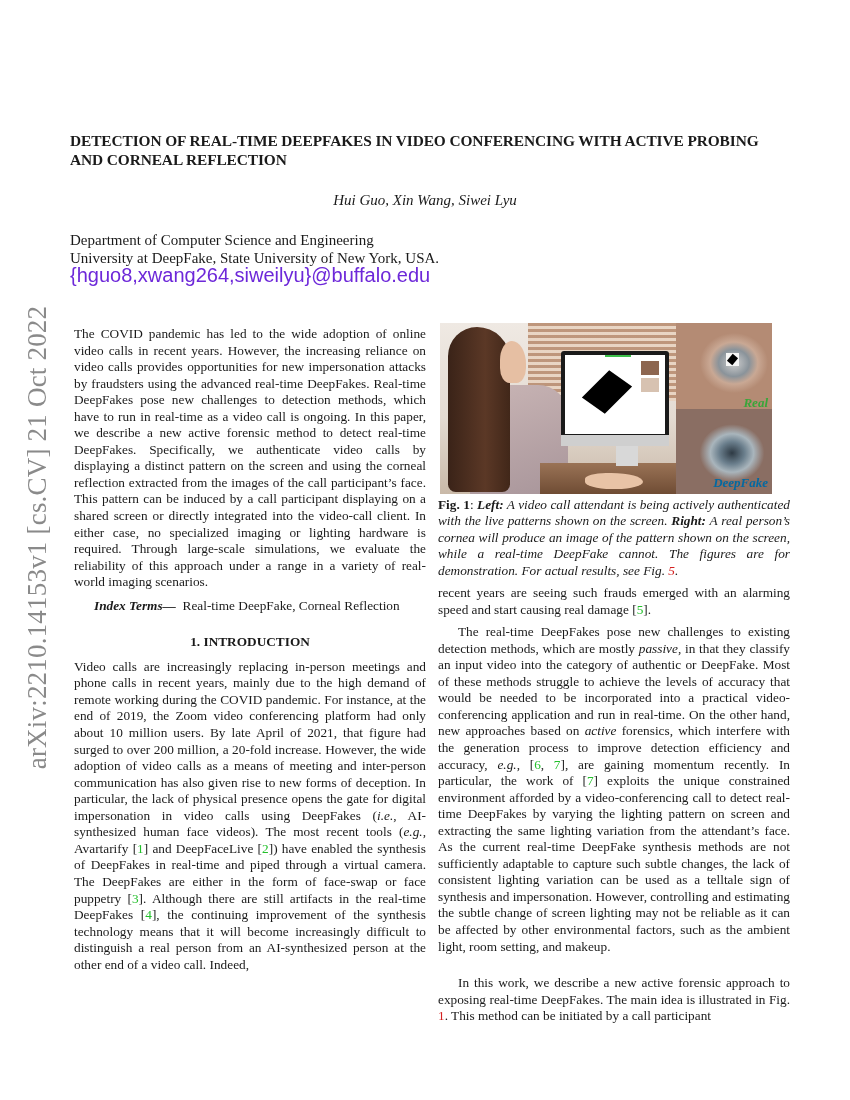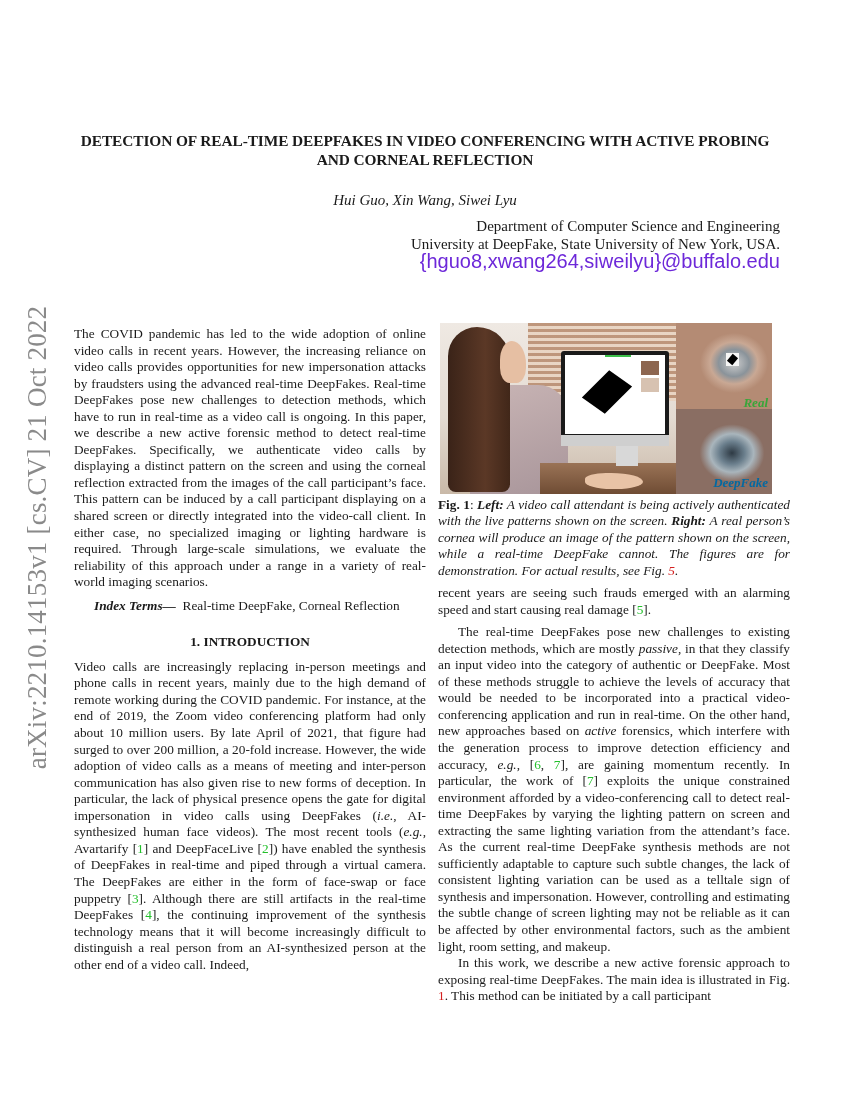--- a/index.html
+++ b/index.html
@@ -11,29 +11,29 @@
     position: absolute; left: 18px; top: 292px; width: 40px; height: 490px;
     display: flex; align-items: center; justify-content: center;
   }
   .arxiv-stamp span {
     display: block; transform: rotate(-90deg); white-space: nowrap;
     font-family: "Liberation Serif", serif; font-size: 27px; color: #8a8a8a;
     letter-spacing: 0.2px;
   }
   .title {
     position: absolute; left: 70px; top: 132px; width: 710px;
-    text-align: center; font-weight: bold; font-size: 15.4px; line-height: 18.5px;
+    text-align: left; font-weight: bold; font-size: 15.4px; line-height: 18.5px;
     letter-spacing: -0.1px;
   }
   .authors {
     position: absolute; left: 70px; top: 192px; width: 710px; text-align: center;
     font-style: italic; font-size: 15px;
   }
   .affil {
-    position: absolute; left: 70px; top: 218px; width: 710px; text-align: right;
+    position: absolute; left: 70px; top: 232px; width: 710px; text-align: left;
     font-size: 15px; line-height: 17.5px;
   }
   .affil .email { font-family: Liberation Sans, sans-serif; font-size: 20px; color: #6d28d9; }
   .col { position: absolute; width: 352px; font-size: 13.3px; line-height: 16.55px; text-align: justify; }
   .col-left { left: 74px; top: 326px; }
   .col-right { left: 438px; top: 323px; }
   .section-head { text-align: center; font-weight: bold; font-size: 13.3px; margin: 0 0 7px 0; }
   .section-head.abstract { margin-bottom: 6px; }
   p { margin: 0; }
   .indent { text-indent: 20px; }
@@ -173,14 +173,14 @@
       <div class="label-fake">DeepFake</div>
     </div>
   </div>
 
   <p class="caption"><b>Fig. 1</b><span style="font-style:normal">: </span><b><i>Left:</i></b><span> A video call attendant is being actively authenticated with the live patterns shown on the screen. </span><b><i>Right:</i></b><span> A real person’s cornea will produce an image of the pattern shown on the screen, while a real-time DeepFake cannot. The figures are for demonstration. For actual results, see Fig. </span><a class="figref">5</a><span>.</span></p>
 
   <p><span>recent years are seeing such frauds emerged with an alarming speed and start causing real damage [</span><a class="cite">5</a><span>].</span></p>
 
   <p class="indent" style="margin-top:6px"><span>The real-time DeepFakes pose new challenges to existing detection methods, which are mostly </span><i>passive</i><span>, in that they classify an input video into the category of authentic or DeepFake. Most of these methods struggle to achieve the levels of accuracy that would be needed to be incorporated into a practical video-conferencing application and run in real-time. On the other hand, new approaches based on </span><i>active</i><span> forensics, which interfere with the generation process to improve detection efficiency and accuracy, </span><i>e.g.</i><span>, [</span><a class="cite">6</a><span>, </span><a class="cite">7</a><span>], are gaining momentum recently. In particular, the work of [</span><a class="cite">7</a><span>] exploits the unique constrained environment afforded by a video-conferencing call to detect real-time DeepFakes by varying the lighting pattern on screen and extracting the same lighting variation from the attendant’s face. As the current real-time DeepFake synthesis methods are not sufficiently adaptable to capture such subtle changes, the lack of consistent lighting variation can be used as a telltale sign of synthesis and impersonation.  However, controlling and estimating the subtle change of screen lighting may not be reliable as it can be affected by other environmental factors, such as the ambient light, room setting, and makeup.</span></p>
 
-  <p class="indent" style="margin-top:0"><span>In this work, we describe a new active forensic approach to exposing real-time DeepFakes. The main idea is illustrated in Fig. </span><a class="figref">1</a><span>. This method can be initiated by a call participant</span></p>
+  <p class="indent" style="margin-top:20px"><span>In this work, we describe a new active forensic approach to exposing real-time DeepFakes. The main idea is illustrated in Fig. </span><a class="figref">1</a><span>. This method can be initiated by a call participant</span></p>
 </div>
 
 </body></html>

